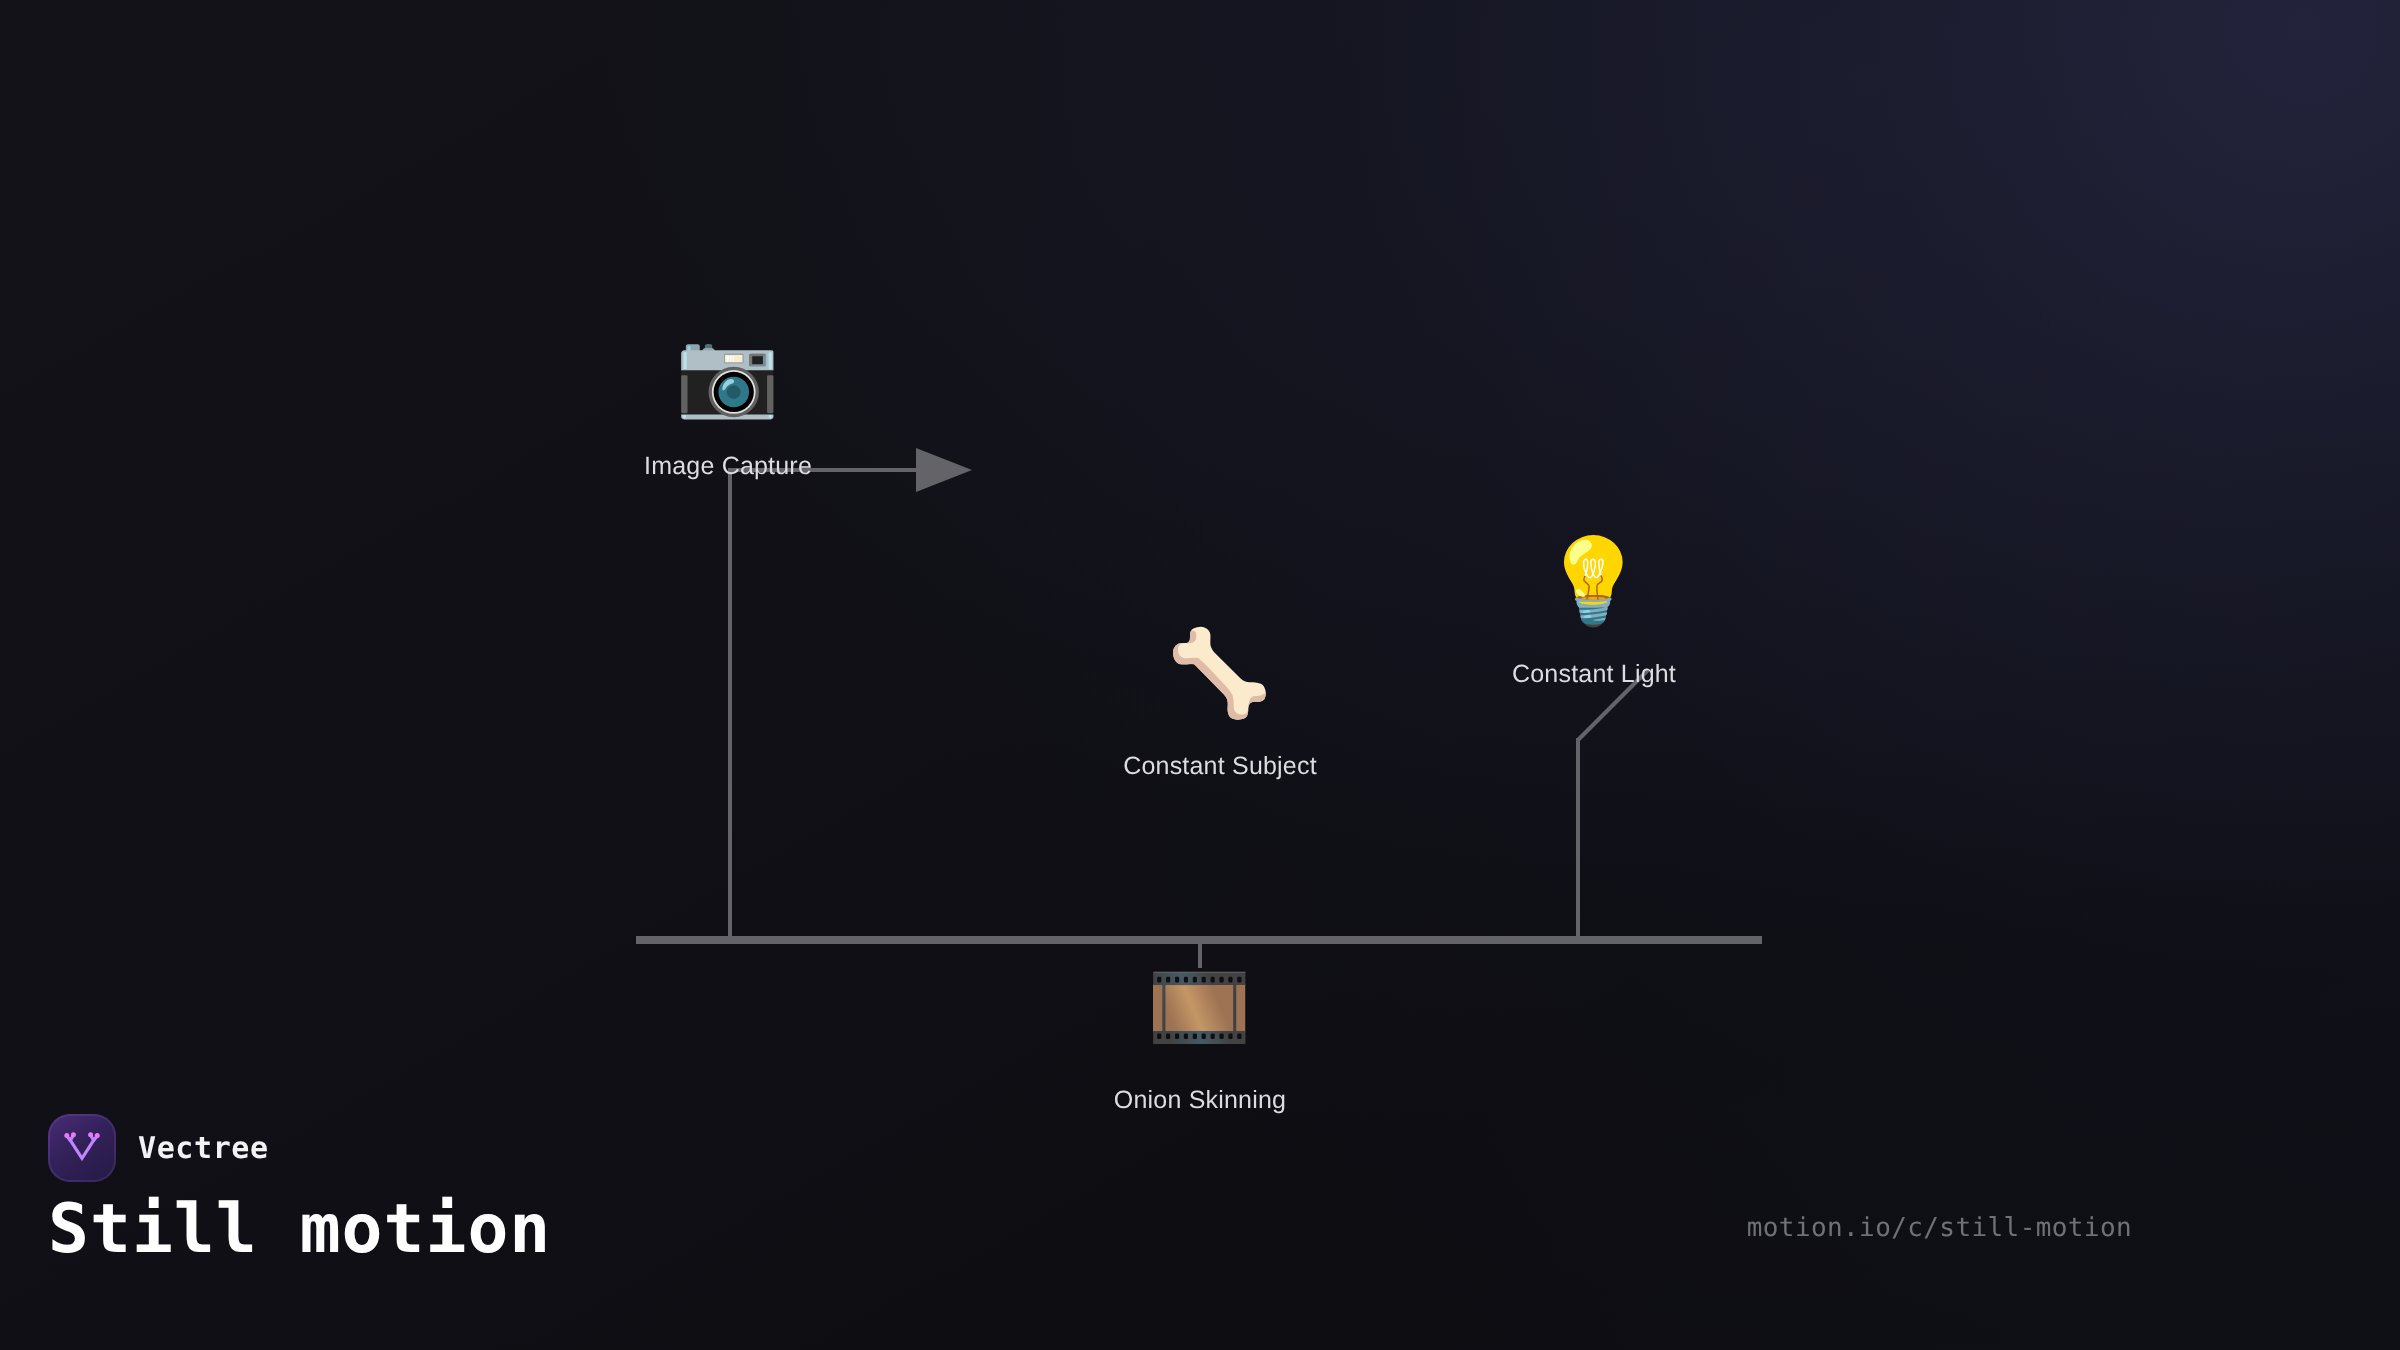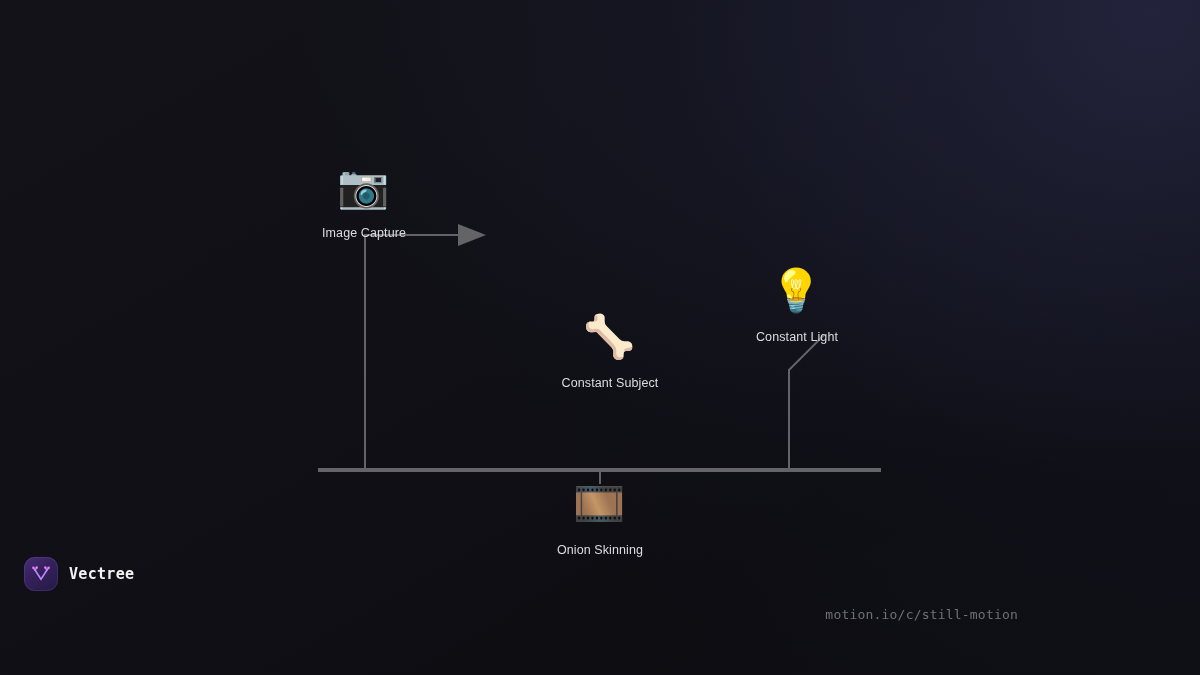--- a/index.html
+++ b/index.html
@@ -55,20 +55,21 @@
     letter-spacing: 0.1px;
   }
 
   
   #footer {
     position: absolute;
     left: 0;
     bottom: 0;
     width: 1042px;
     height: 118px;
+    padding-left: 48px;
   }
   #brand-row {
     position: absolute;
     left: 24px;
     top: 0;
     display: flex;
     align-items: center;
     gap: 11px;
   }
   #brand-logo {
@@ -165,17 +166,18 @@
             <circle cx="3.4" cy="4.8" r="1.25"></circle>
             <circle cx="6.7" cy="4.4" r="1.25"></circle>
             <circle cx="18.6" cy="4.8" r="1.25"></circle>
             <circle cx="15.3" cy="4.4" r="1.25"></circle>
           </g>
         </svg>
       </div>
       <span id="brand-name">Vectree</span>
     </div>
 
+    <div id="page-title">Still motion</div>
 
     <div id="footer-url">motion.io/c/still-motion</div>
   </div>
 
 </div>
 
 </body></html>

